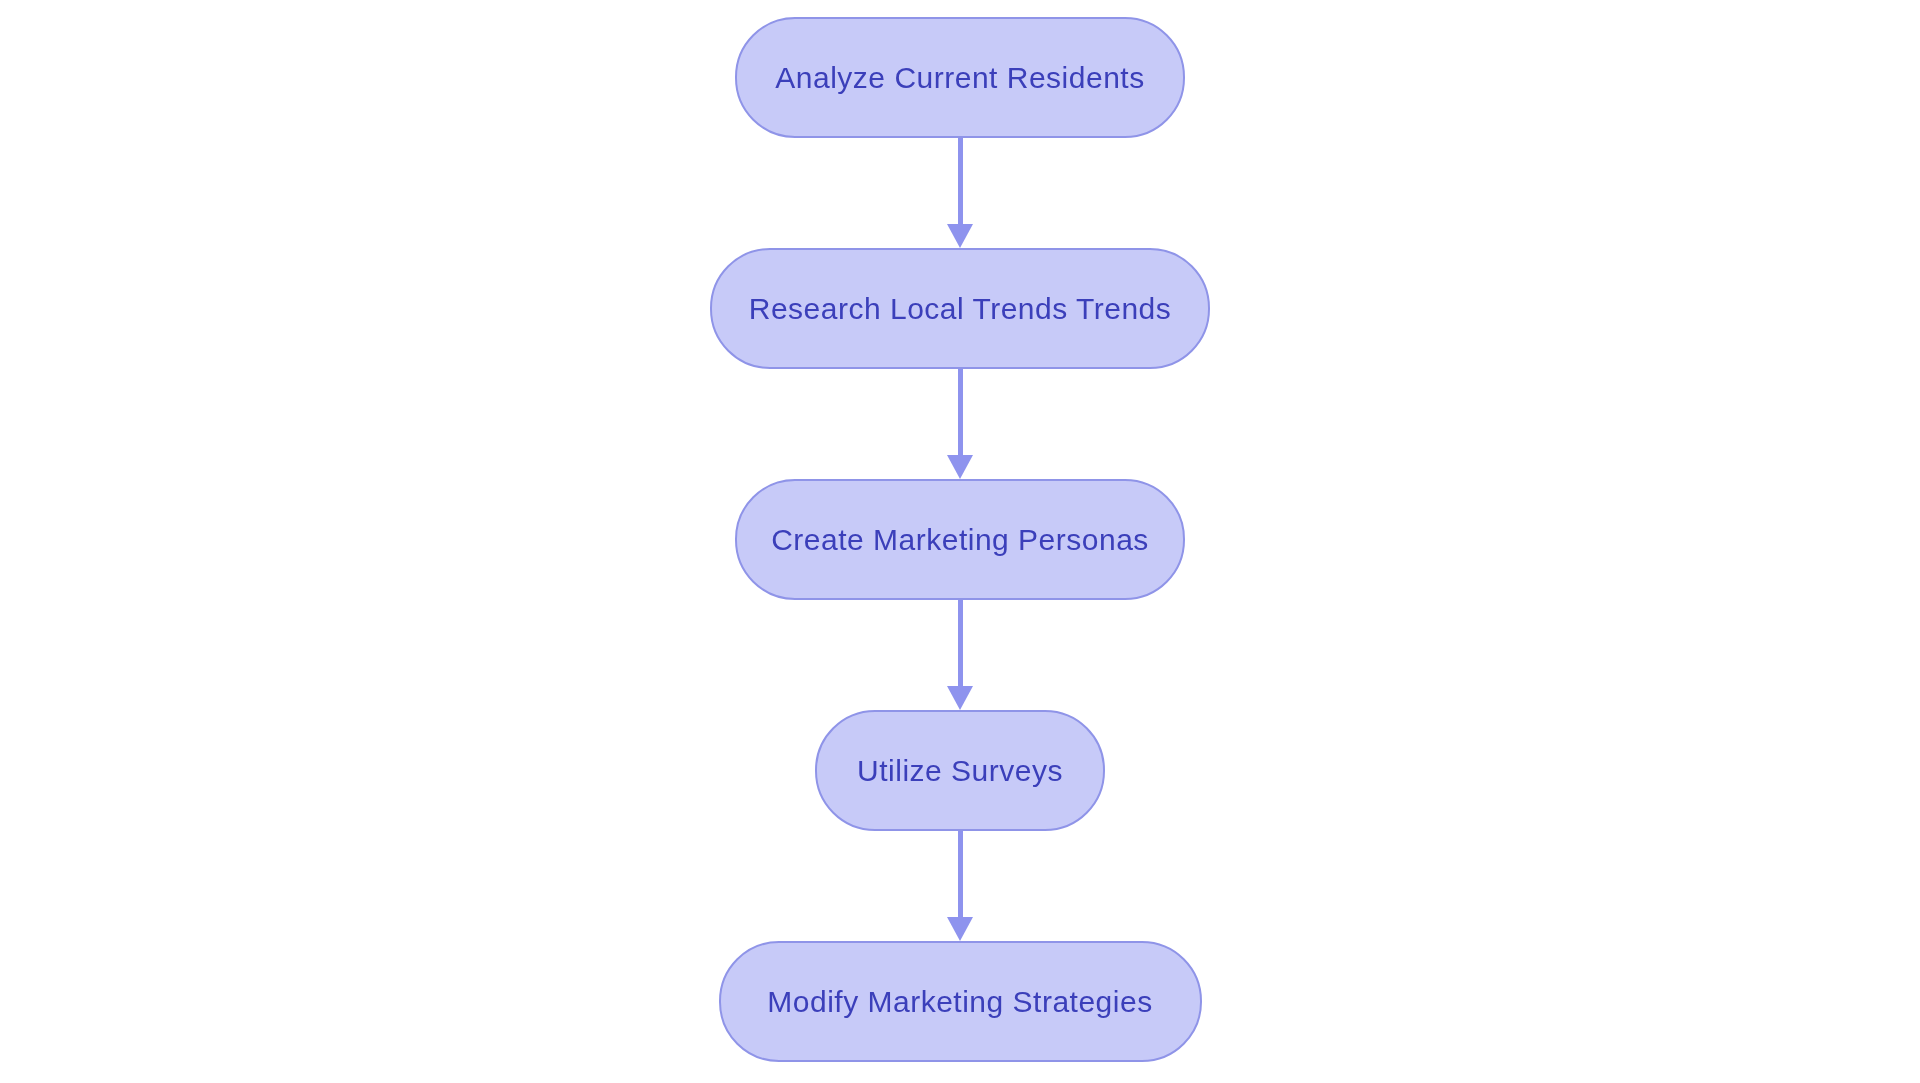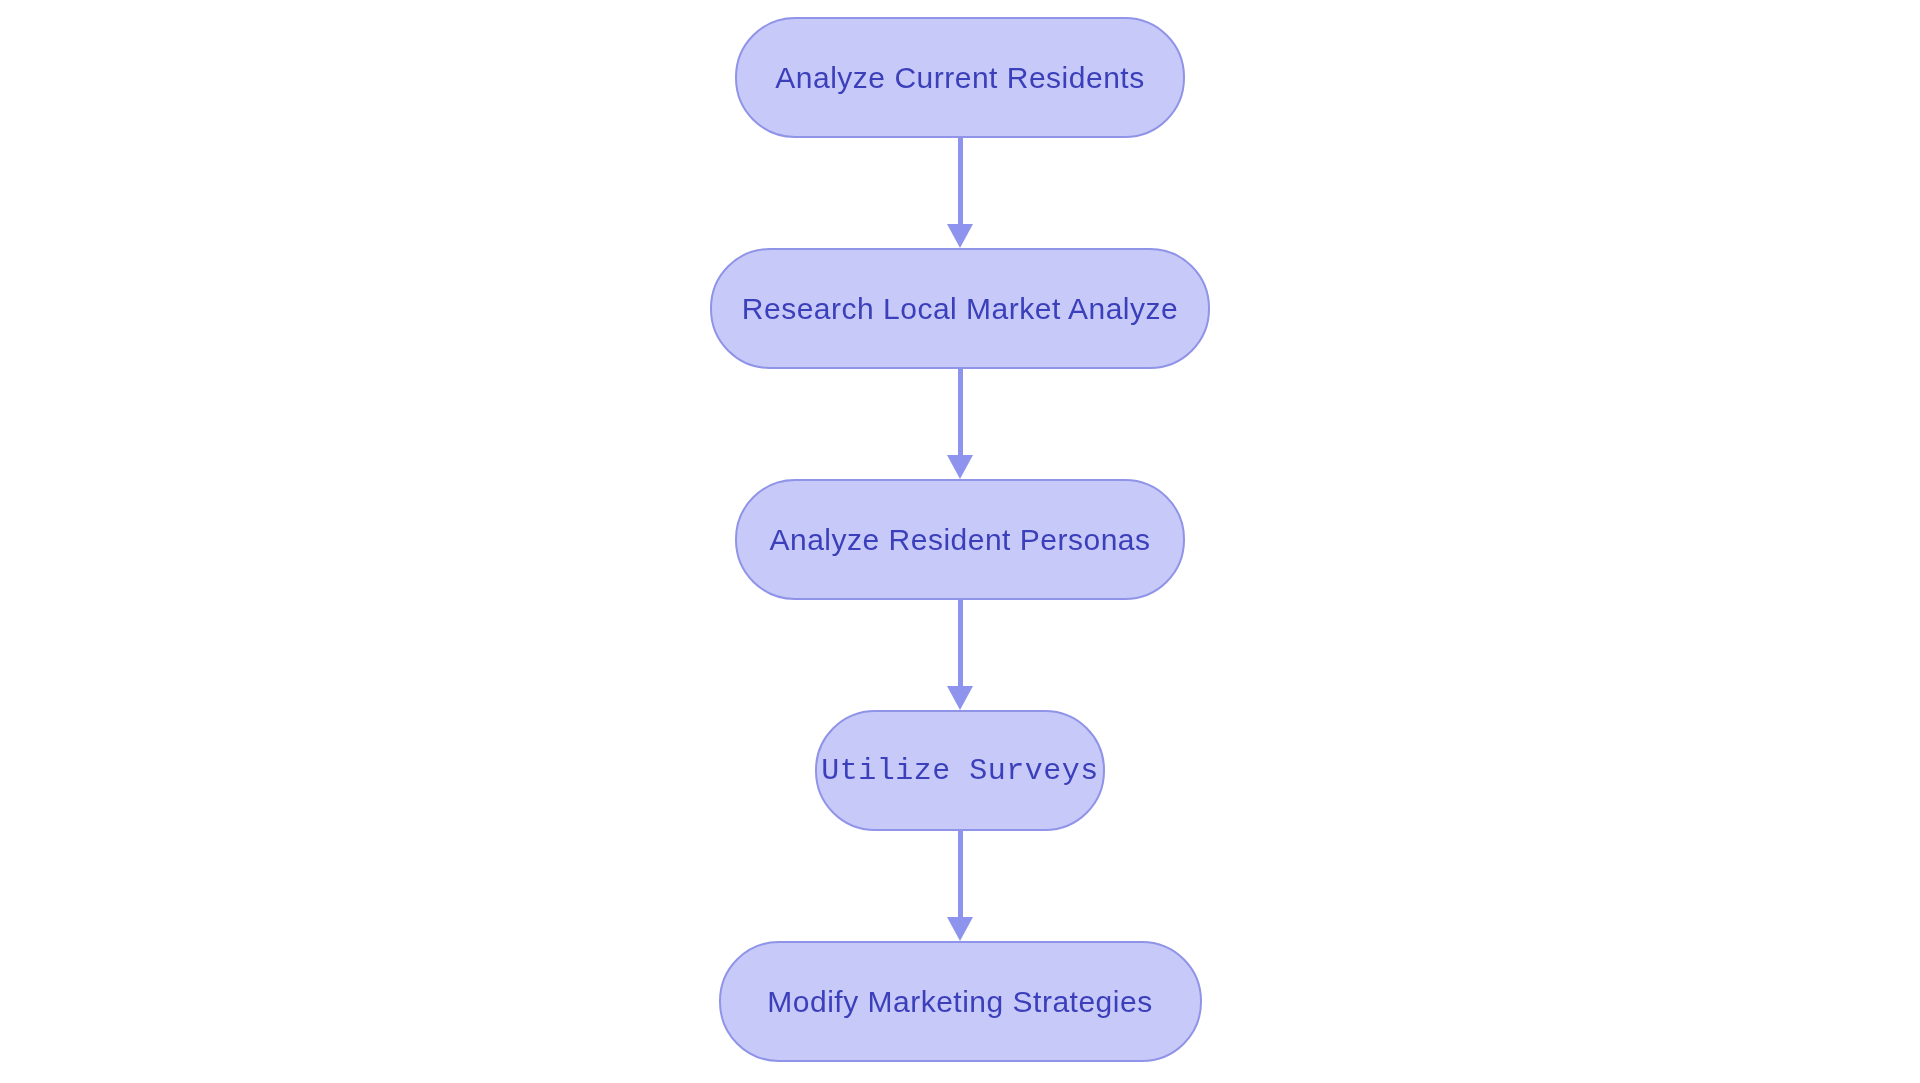--- a/index.html
+++ b/index.html
@@ -38,21 +38,21 @@
     color: #3b3fba;
     font-size: 30px;
     font-weight: 400;
     letter-spacing: 0.5px;
     white-space: nowrap;
   }
 
   .node-0 { width: 450px; }
   .node-1 { width: 500px; }
   .node-2 { width: 450px; }
-  .node-3 { width: 290px; font-family: Liberation Mono, monospace; }
+  .node-3 { width: 290px; }
   .node-4 { width: 483px; text-align: right; }
 
   .connector {
     height: 110px;
     flex: 0 0 auto;
     display: flex;
     flex-direction: column;
     align-items: center;
     justify-content: flex-end;
   }
@@ -79,30 +79,30 @@
   <div class="node node-0">
     <span class="node-label">Analyze Current Residents</span>
   </div>
 
   <div class="connector">
     <div class="line"></div>
     <div class="head"></div>
   </div>
 
   <div class="node node-1">
-    <span class="node-label">Research Local Market Analyze</span>
+    <span class="node-label">Research Local Trends Trends</span>
   </div>
 
   <div class="connector">
     <div class="line"></div>
     <div class="head"></div>
   </div>
 
   <div class="node node-2">
-    <span class="node-label">Analyze Resident Personas</span>
+    <span class="node-label">Create Marketing Personas</span>
   </div>
 
   <div class="connector">
     <div class="line"></div>
     <div class="head"></div>
   </div>
 
   <div class="node node-3">
     <span class="node-label">Utilize Surveys</span>
   </div>

